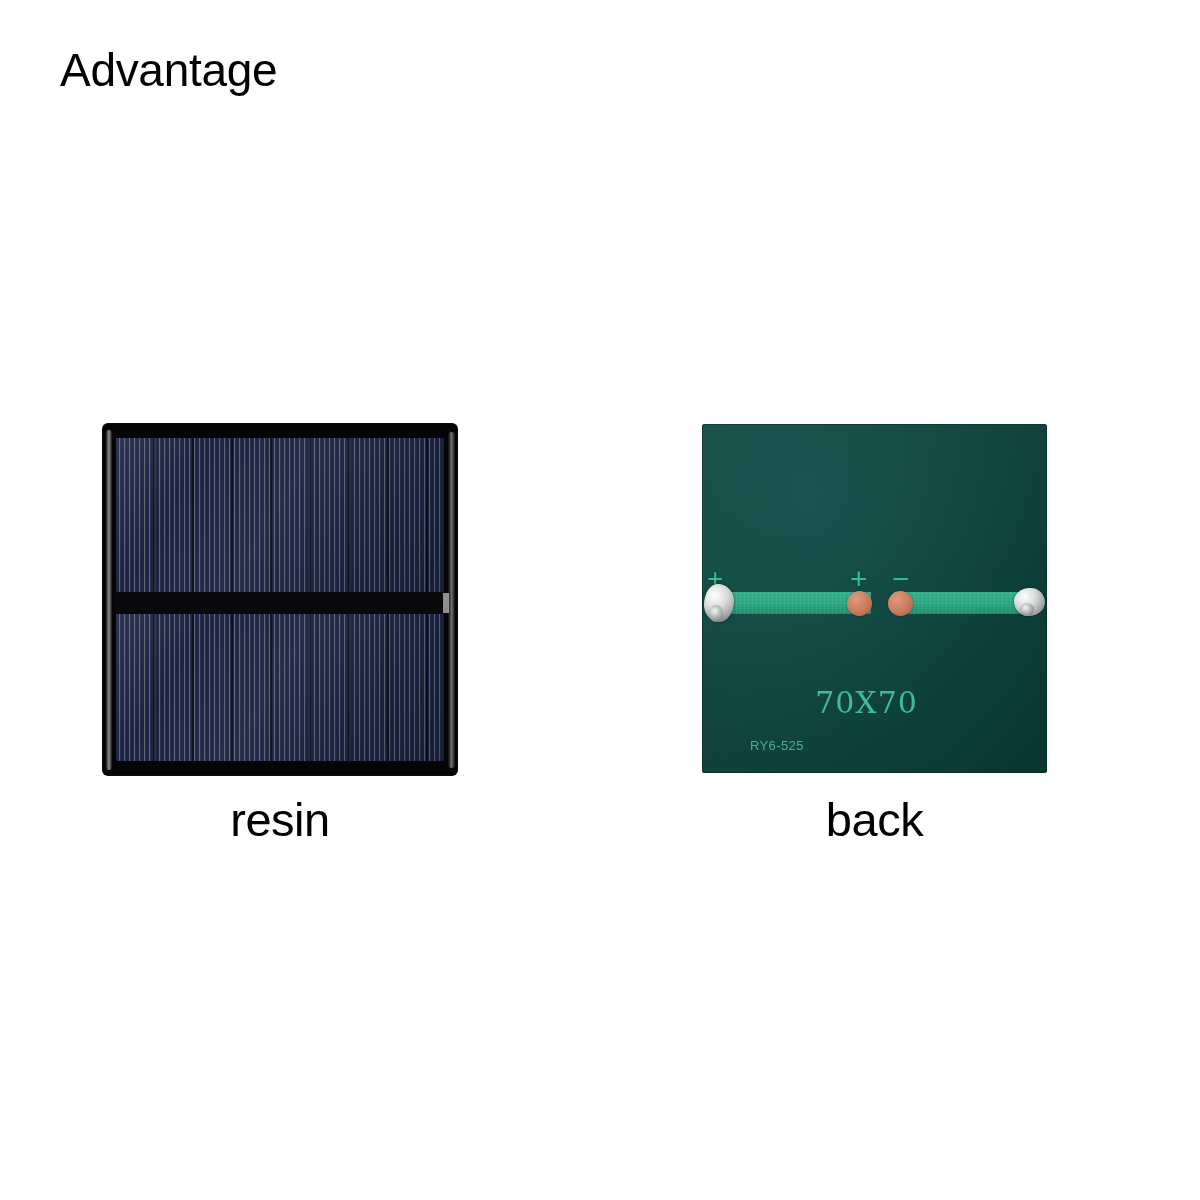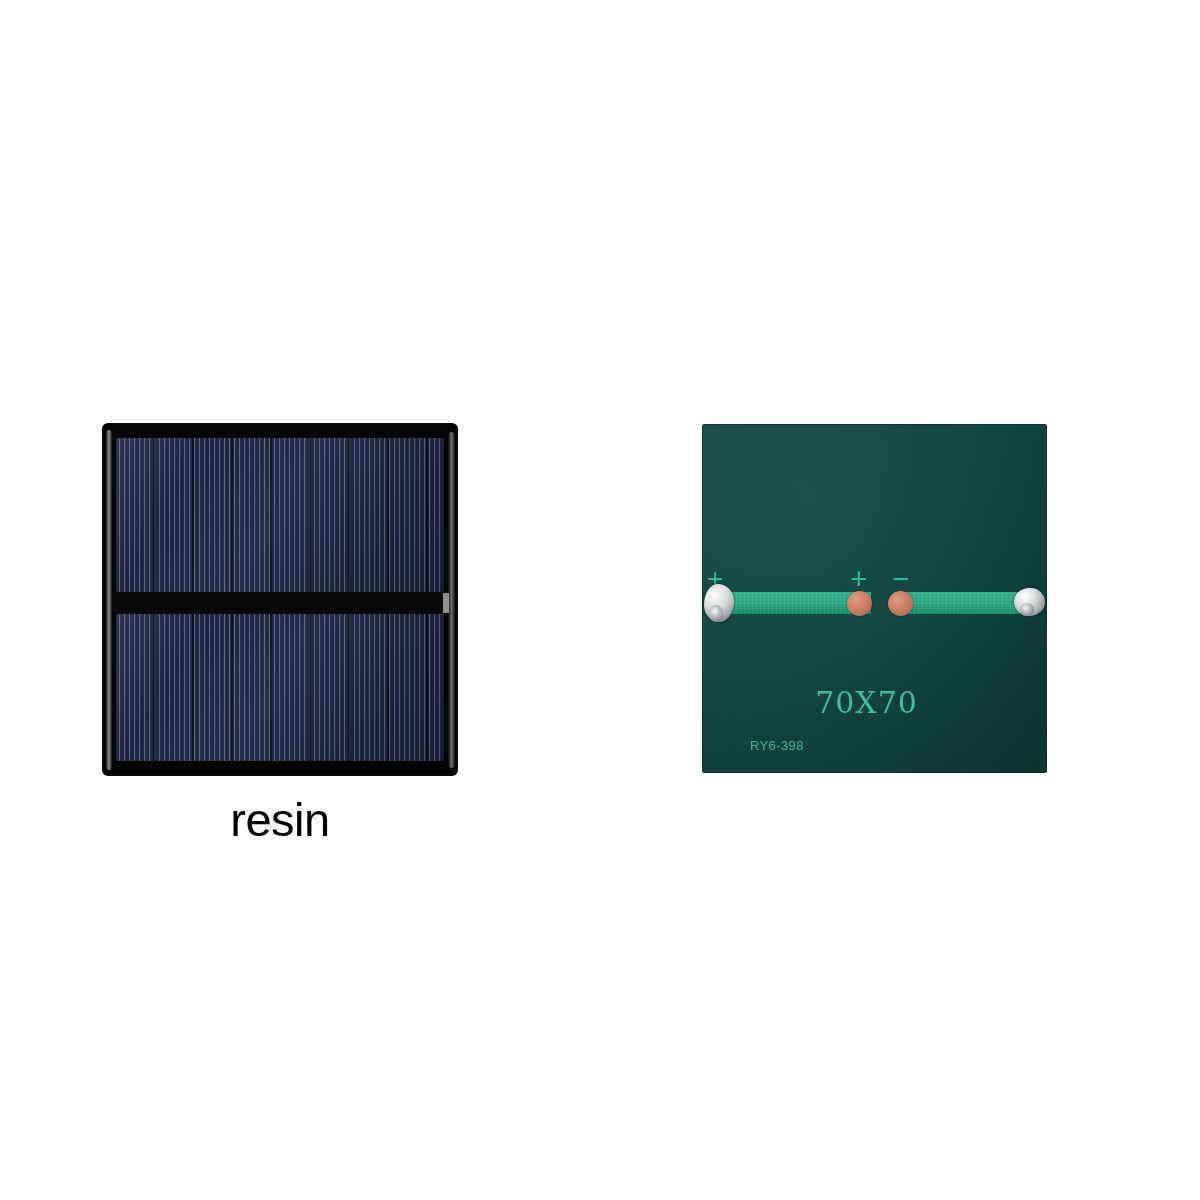--- a/index.html
+++ b/index.html
@@ -249,20 +249,21 @@
     font-family: "Liberation Sans", sans-serif;
     font-size: 13px;
     letter-spacing: 0.4px;
     opacity: 0.85;
   }
 </style>
 </head>
 <body>
 
 <div id="text-block">
+  <h1 id="heading">Advantage</h1>
 </div>
 
 <div id="figures">
 
   <div class="figure" id="front-figure">
 
     <div id="front-panel">
 
       <div class="cell-half" id="cell-top">
         <div class="scribes"></div>
@@ -302,18 +303,19 @@
 
       <div class="solder" id="solder-left">
         <div class="nub"></div>
       </div>
       <div class="solder" id="solder-right">
         <div class="nub"></div>
       </div>
 
       <div id="label-size">70X70</div>
 
-      <div id="label-code">RY6-398</div>
+      <div id="label-code">RY6-525</div>
     </div>
 
+    <div class="caption">back</div>
   </div>
 
 </div>
 
 </body></html>

